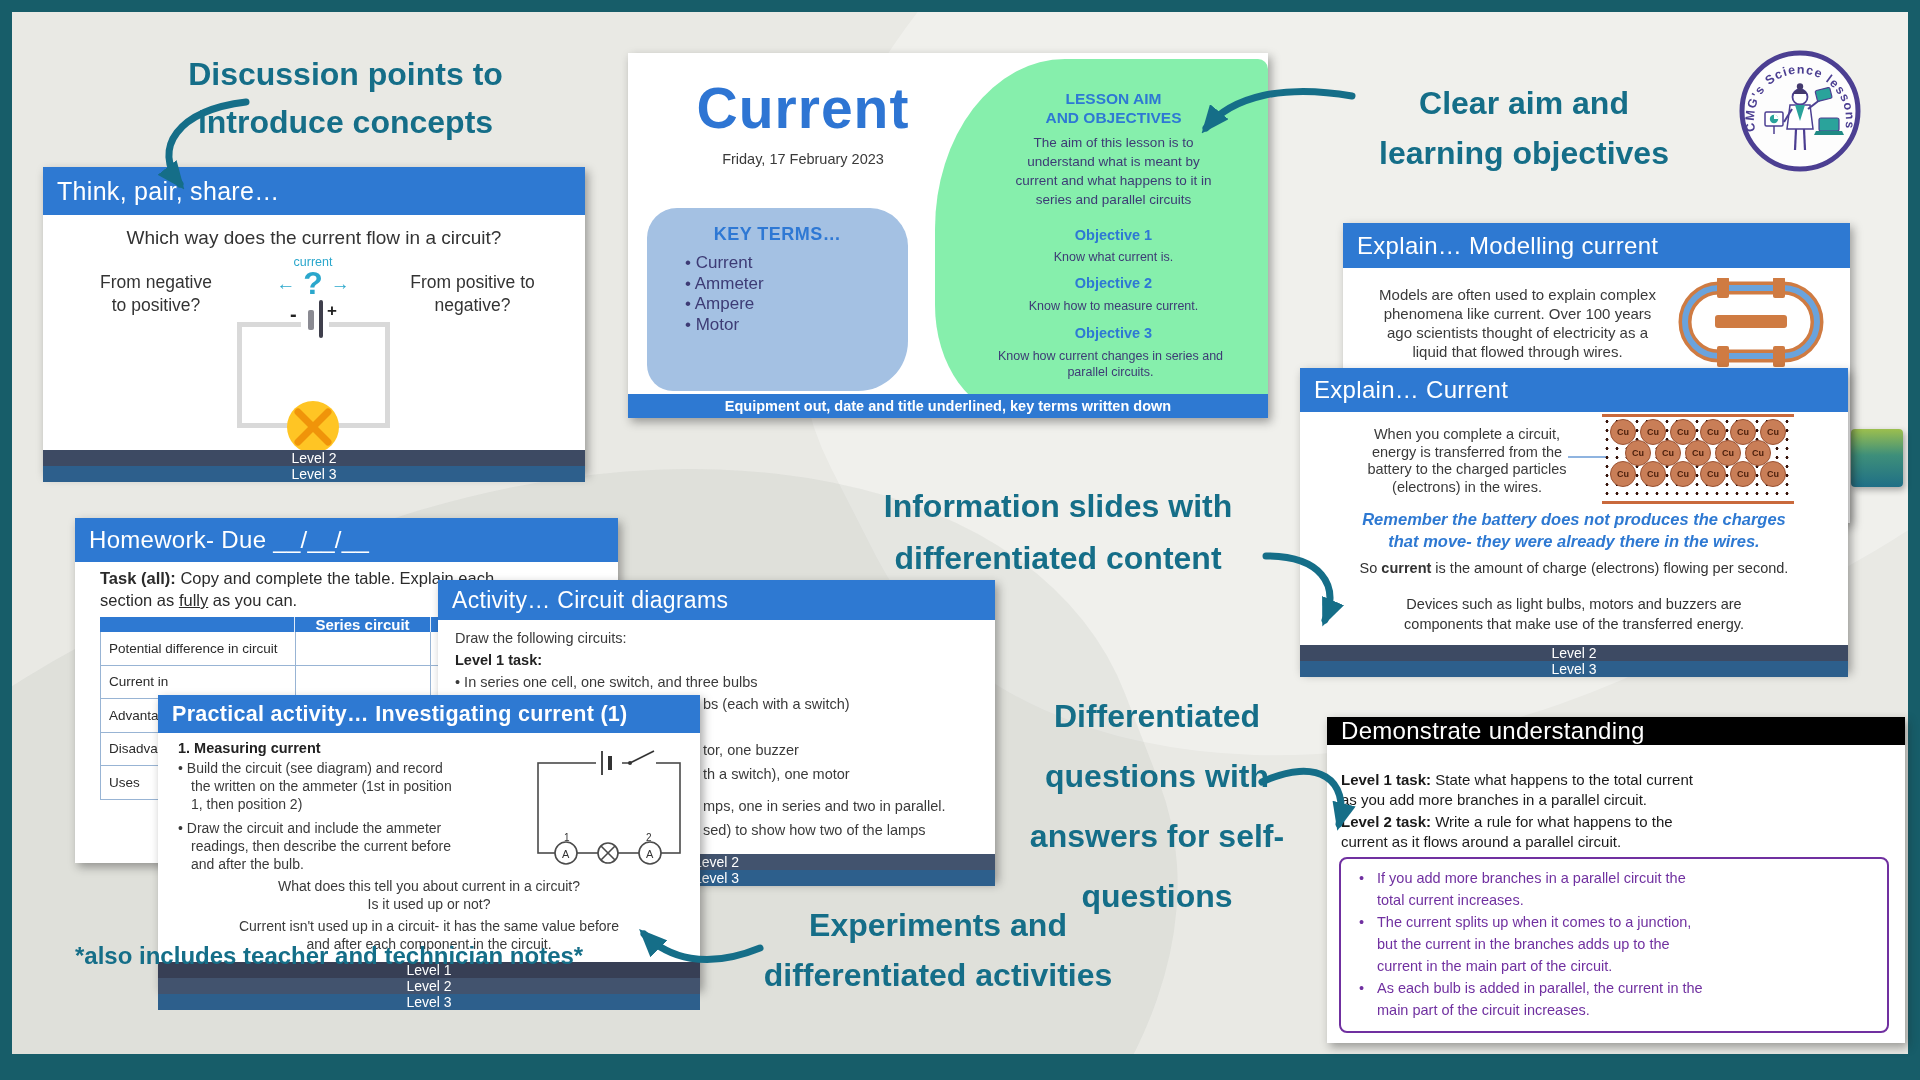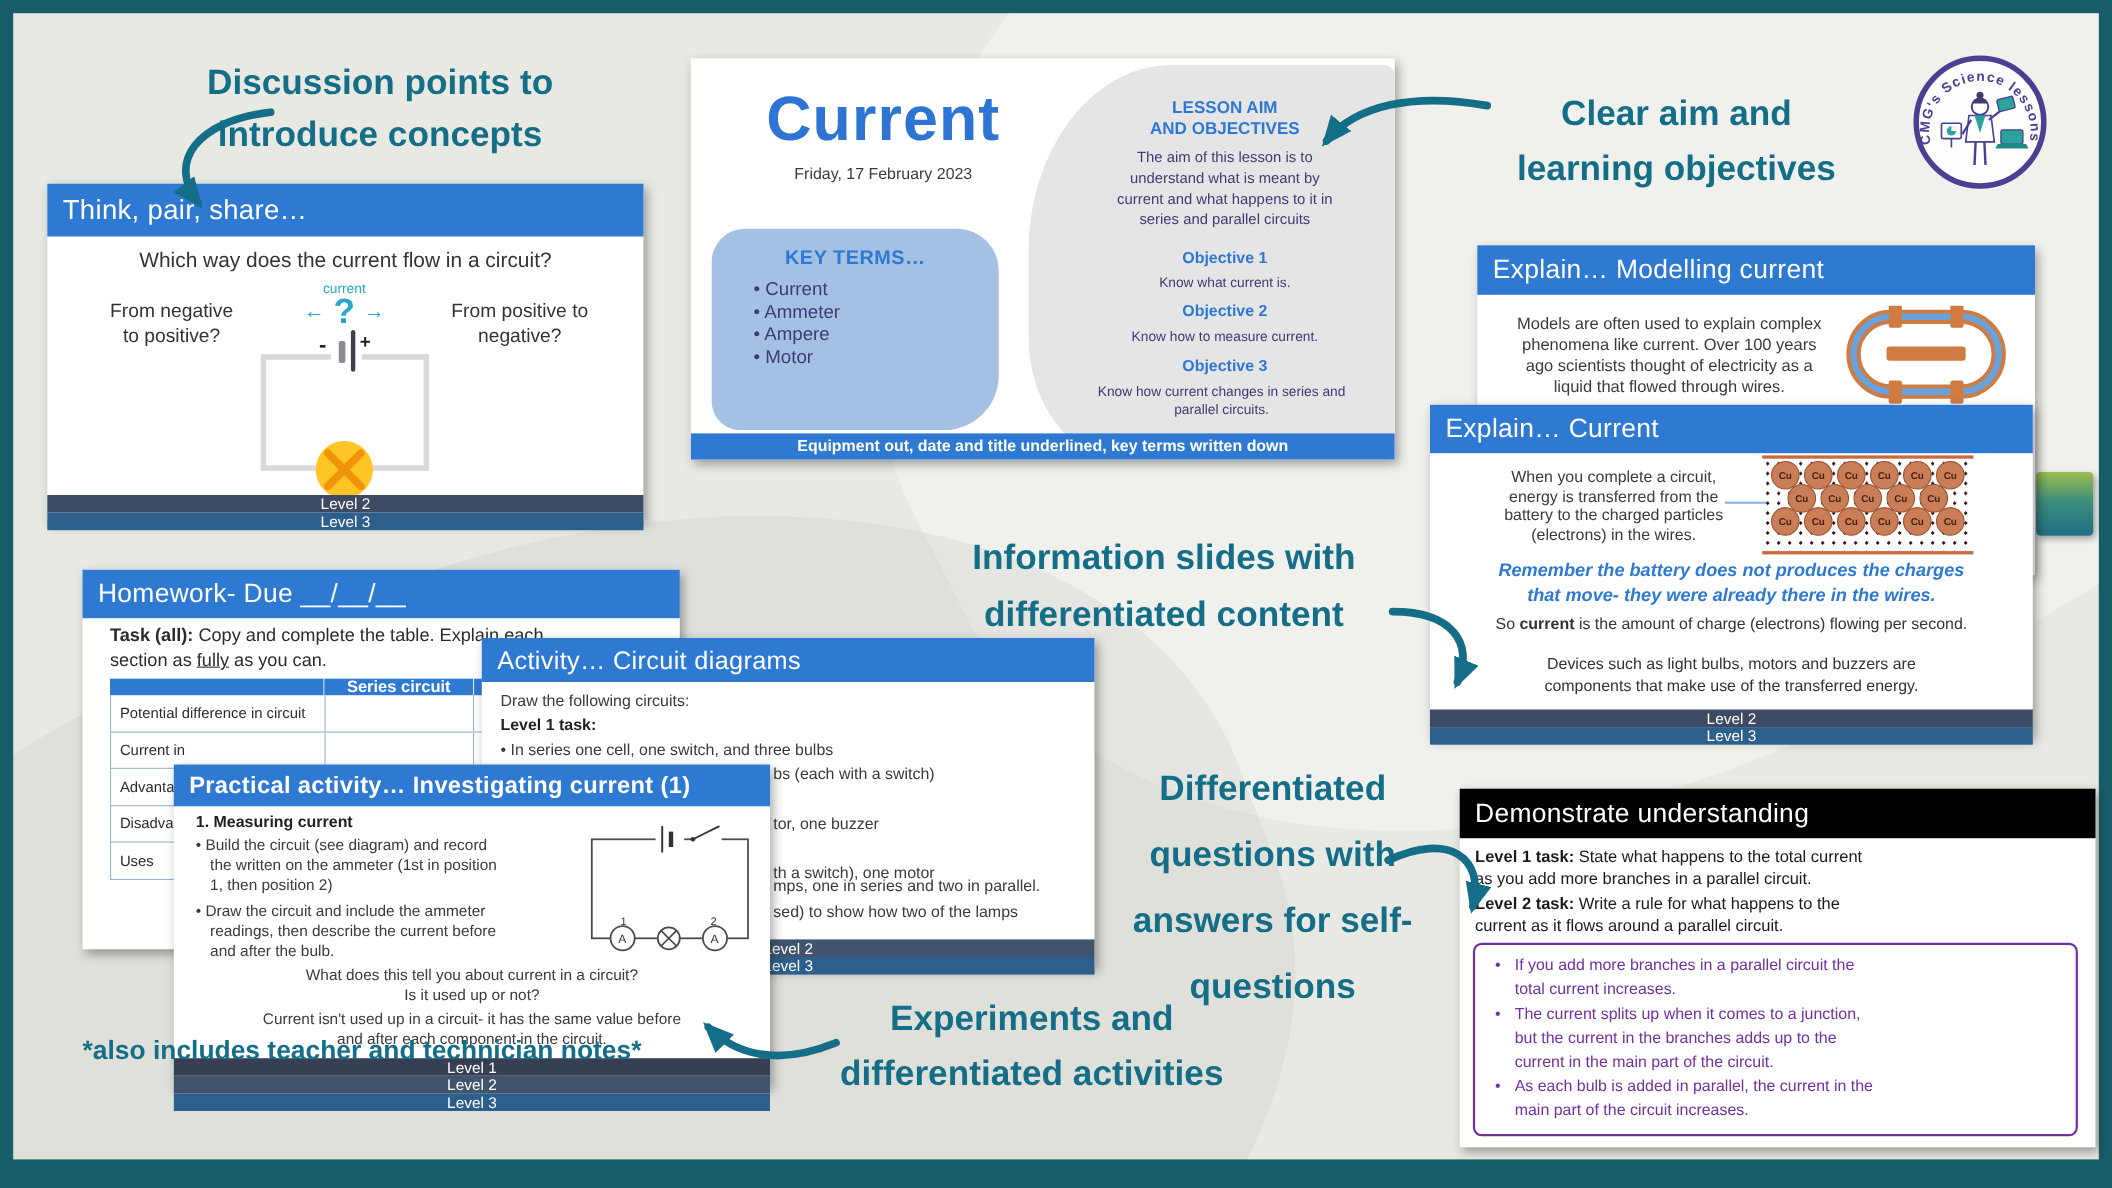--- a/index.html
+++ b/index.html
@@ -90,21 +90,21 @@
 
 <div class="slide" style="left:438px;top:580px;width:557px;height:300px;z-index:2;">
   <div class="tbar" style="height:40px;font-size:23px;">
     <span>Activity… Circuit diagrams</span>
   </div>
   <div class="abs body-txt" style="left:17px;top:50px;font-size:14.5px;">Draw the following circuits:</div>
   <div class="abs body-txt b" style="left:17px;top:72px;font-size:14.5px;color:#222;">Level 1 task:</div>
   <div class="abs body-txt" style="left:17px;top:94px;font-size:14.5px;">• In series one cell, one switch, and three bulbs</div>
   <div class="abs body-txt" style="left:265px;top:116px;font-size:14.5px;">bs (each with a switch)</div>
   <div class="abs body-txt" style="left:265px;top:162px;font-size:14.5px;">tor, one buzzer</div>
-  <div class="abs body-txt" style="left:265px;top:186px;font-size:14.5px;margin-top:20px;">th a switch), one motor</div>
+  <div class="abs body-txt" style="left:265px;top:186px;font-size:14.5px;">th a switch), one motor</div>
   <div class="abs body-txt" style="left:265px;top:218px;font-size:14.5px;">mps, one in series and two in parallel.</div>
   <div class="abs body-txt" style="left:265px;top:242px;font-size:14.5px;">sed) to show how two of the lamps</div>
   <div class="foot" style="top:274px;height:26px;">
     <div class="fseg navy1"></div>
     <div class="fseg navy2">Level 2</div>
     <div class="fseg steel">Level 3</div>
   </div>
 </div>
 
 <div class="slide" style="left:158px;top:695px;width:542px;height:293px;z-index:3;">
@@ -190,21 +190,21 @@
   <div class="abs ctr" style="left:10px;top:98px;width:330px;font-size:14.5px;color:#3a3a3a;">Friday, 17 February 2023</div>
   <div class="abs" style="left:19px;top:155px;width:261px;height:183px;background:#a4c1e3;border-radius:30px 38px 50px 26px;">
     <div class="ctr b" style="padding-top:16px;font-size:18px;color:#2e78d4;letter-spacing:.5px;">KEY TERMS…</div>
     <div style="margin:8px 0 0 38px;font-size:17px;color:#3d3b75;line-height:20.5px;">
       <div>• Current</div>
       <div>• Ammeter</div>
       <div>• Ampere</div>
       <div>• Motor</div>
     </div>
   </div>
-  <div class="abs" style="left:307px;top:6px;width:333px;height:356px;background:#e5e5e5;border-radius:130px 10px 10px 80px / 170px 10px 10px 110px;">
+  <div class="abs" style="left:307px;top:6px;width:333px;height:356px;background:#86efac;border-radius:130px 10px 10px 80px / 170px 10px 10px 110px;">
     <div class="ctr b" style="padding:30px 6px 0 30px;font-size:15.5px;color:#2e78d4;line-height:19px;">
       <div>LESSON AIM</div>
       <div>AND OBJECTIVES</div>
     </div>
     <div class="ctr" style="padding:6px 4px 0 28px;font-size:13.5px;color:#3d3b75;line-height:19px;">
       <div>The aim of this lesson is to</div>
       <div>understand what is meant by</div>
       <div>current and what happens to it in</div>
       <div>series and parallel circuits</div>
     </div>
@@ -291,21 +291,21 @@
     <div>Devices such as light bulbs, motors and buzzers are</div>
     <div>components that make use of the transferred energy.</div>
   </div>
   <div class="foot" style="top:277px;height:25px;">
     <div class="fseg navy">Level 2</div>
     <div class="fseg steel">Level 3</div>
   </div>
 </div>
 
 <div class="slide" style="left:1327px;top:717px;width:578px;height:326px;z-index:2;">
-  <div class="tbar black" style="height:45px;font-size:24px;font-weight:normal;">
+  <div class="tbar black" style="height:28px;font-size:24px;font-weight:normal;">
     <span>Demonstrate understanding</span>
   </div>
   <div class="abs" style="left:14px;top:54px;font-size:15px;color:#1a1a1a;">
     <span class="b">Level 1 task:</span><span> State what happens to the total current</span>
   </div>
   <div class="abs" style="left:14px;top:74px;font-size:15px;color:#1a1a1a;">as you add more branches in a parallel circuit.</div>
   <div class="abs" style="left:14px;top:96px;font-size:15px;color:#1a1a1a;">
     <span class="b">Level 2 task:</span><span> Write a rule for what happens to the</span>
   </div>
   <div class="abs" style="left:14px;top:116px;font-size:15px;color:#1a1a1a;">current as it flows around a parallel circuit.</div>

